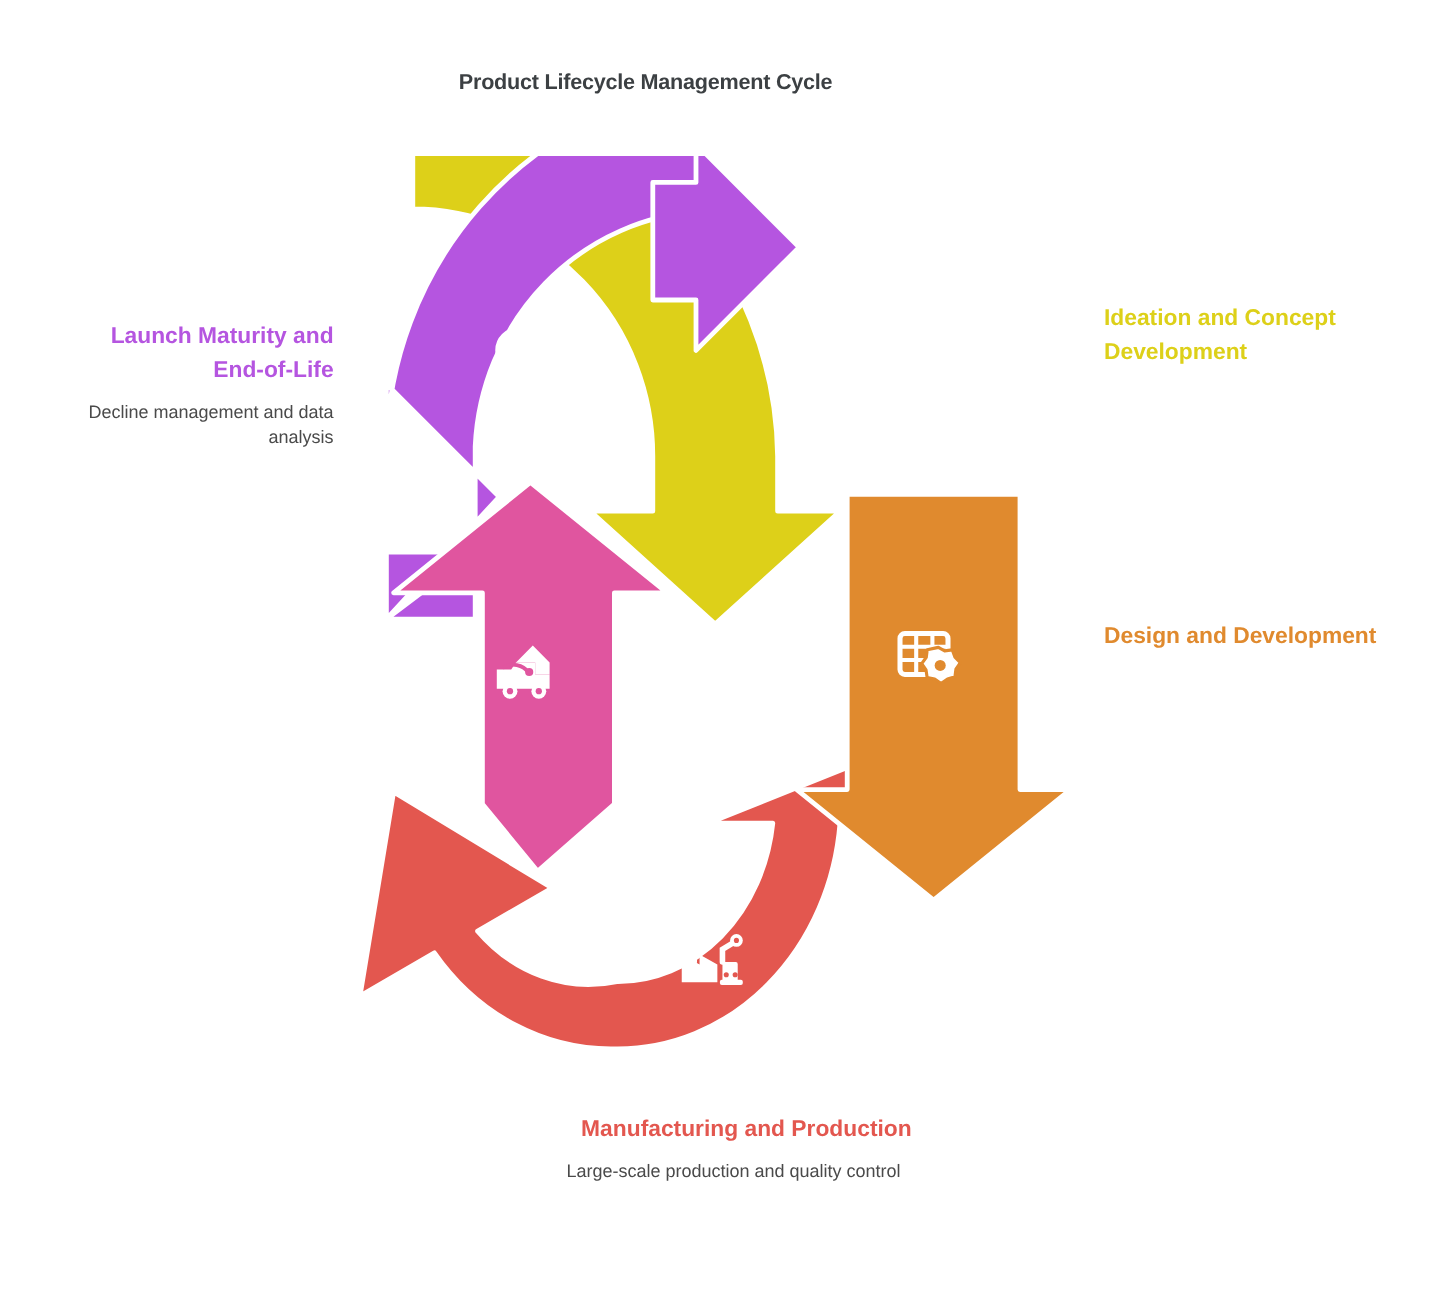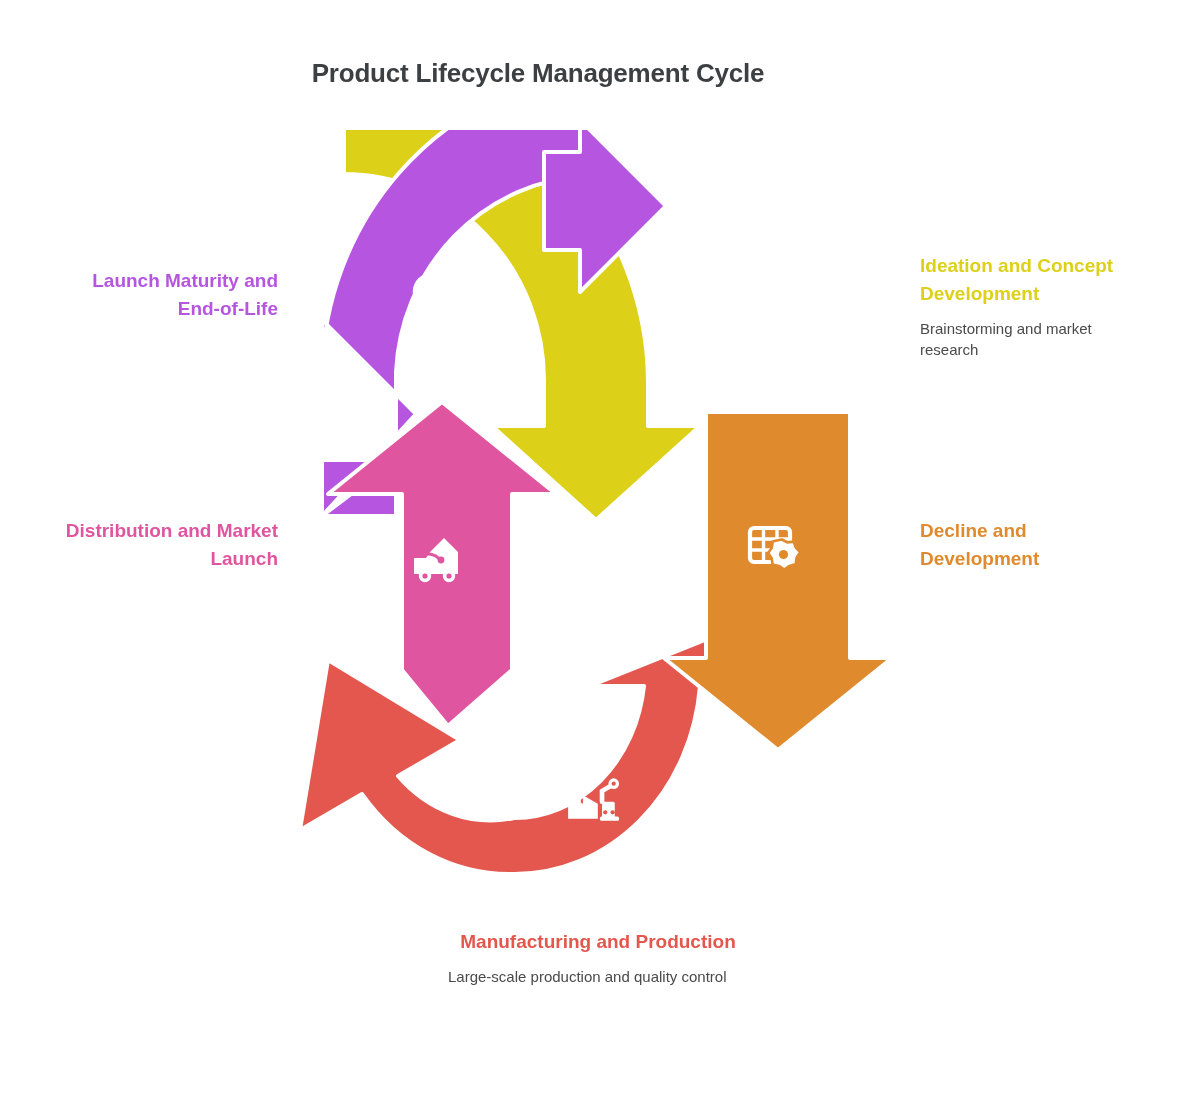--- a/index.html
+++ b/index.html
@@ -7,21 +7,21 @@
     width:1200px;height:1095px;
     background:#ffffff;
     font-family:"Liberation Sans", sans-serif;
     overflow:hidden;
     position:relative;
   }
   #page-title{
     position:absolute;
     top:58px;left:0;width:1076px;
     text-align:center;
-    font-size:26px;
+    font-size:18px;
     font-weight:bold;
     color:#3c4043;
     letter-spacing:-0.2px;
   }
   #cycle-wrap{
     position:absolute;
     left:300px;top:130px;
     width:620px;height:790px;
   }
   #cycle-svg{display:block;width:620px;height:790px;}
@@ -42,21 +42,21 @@
 
   
   .lbl-right{left:920px;width:230px;text-align:left;}
   .lbl-right .stage-desc{text-align:left;}
 
   
   .lbl-left{left:50px;width:228px;text-align:right;}
   .lbl-left .stage-desc{text-align:right;}
 
   
-  .lbl-bottom{left:448px;width:300px;text-align:center;}
+  .lbl-bottom{left:472px;width:300px;text-align:center;}
   .lbl-bottom .stage-desc{text-align:left;}
 
   #label-ideation{top:252px;}
   #label-design{top:517px;}
   #label-manufacturing{top:928px;}
   #label-distribution{top:517px;}
   #label-maturity{top:267px;}
 </style>
 </head>
 <body>
@@ -204,31 +204,30 @@
         <path d="M10 18 C16 14 26 16 30 22" fill="none" stroke="#e0559f" stroke-width="3.2" stroke-linecap="round"></path>
         <circle cx="31" cy="22" r="3.4" fill="#e0559f"></circle>
       </g>
     </g>
 
   </svg>
 </div>
 
 <div class="stage-label lbl-right" id="label-ideation">
   <div class="stage-heading" style="color:#ddd019">Ideation and Concept Development</div>
-  <div class="stage-desc">Brainstorming and market research</div>
 </div>
 
 <div class="stage-label lbl-right" id="label-design">
-  <div class="stage-heading" style="color:#e08a2e">Decline and Development</div>
+  <div class="stage-heading" style="color:#e08a2e">Design and Development</div>
 </div>
 
 <div class="stage-label lbl-bottom" id="label-manufacturing">
   <div class="stage-heading" style="color:#e3574f">Manufacturing and Production</div>
   <div class="stage-desc">Large-scale production and quality control</div>
 </div>
 
 <div class="stage-label lbl-left" id="label-distribution">
-  <div class="stage-heading" style="color:#e0559f">Distribution and Market Launch</div>
 </div>
 
 <div class="stage-label lbl-left" id="label-maturity">
   <div class="stage-heading" style="color:#b555e0">Launch Maturity and End-of-Life</div>
+  <div class="stage-desc">Decline management and data analysis</div>
 </div>
 
 </body></html>

